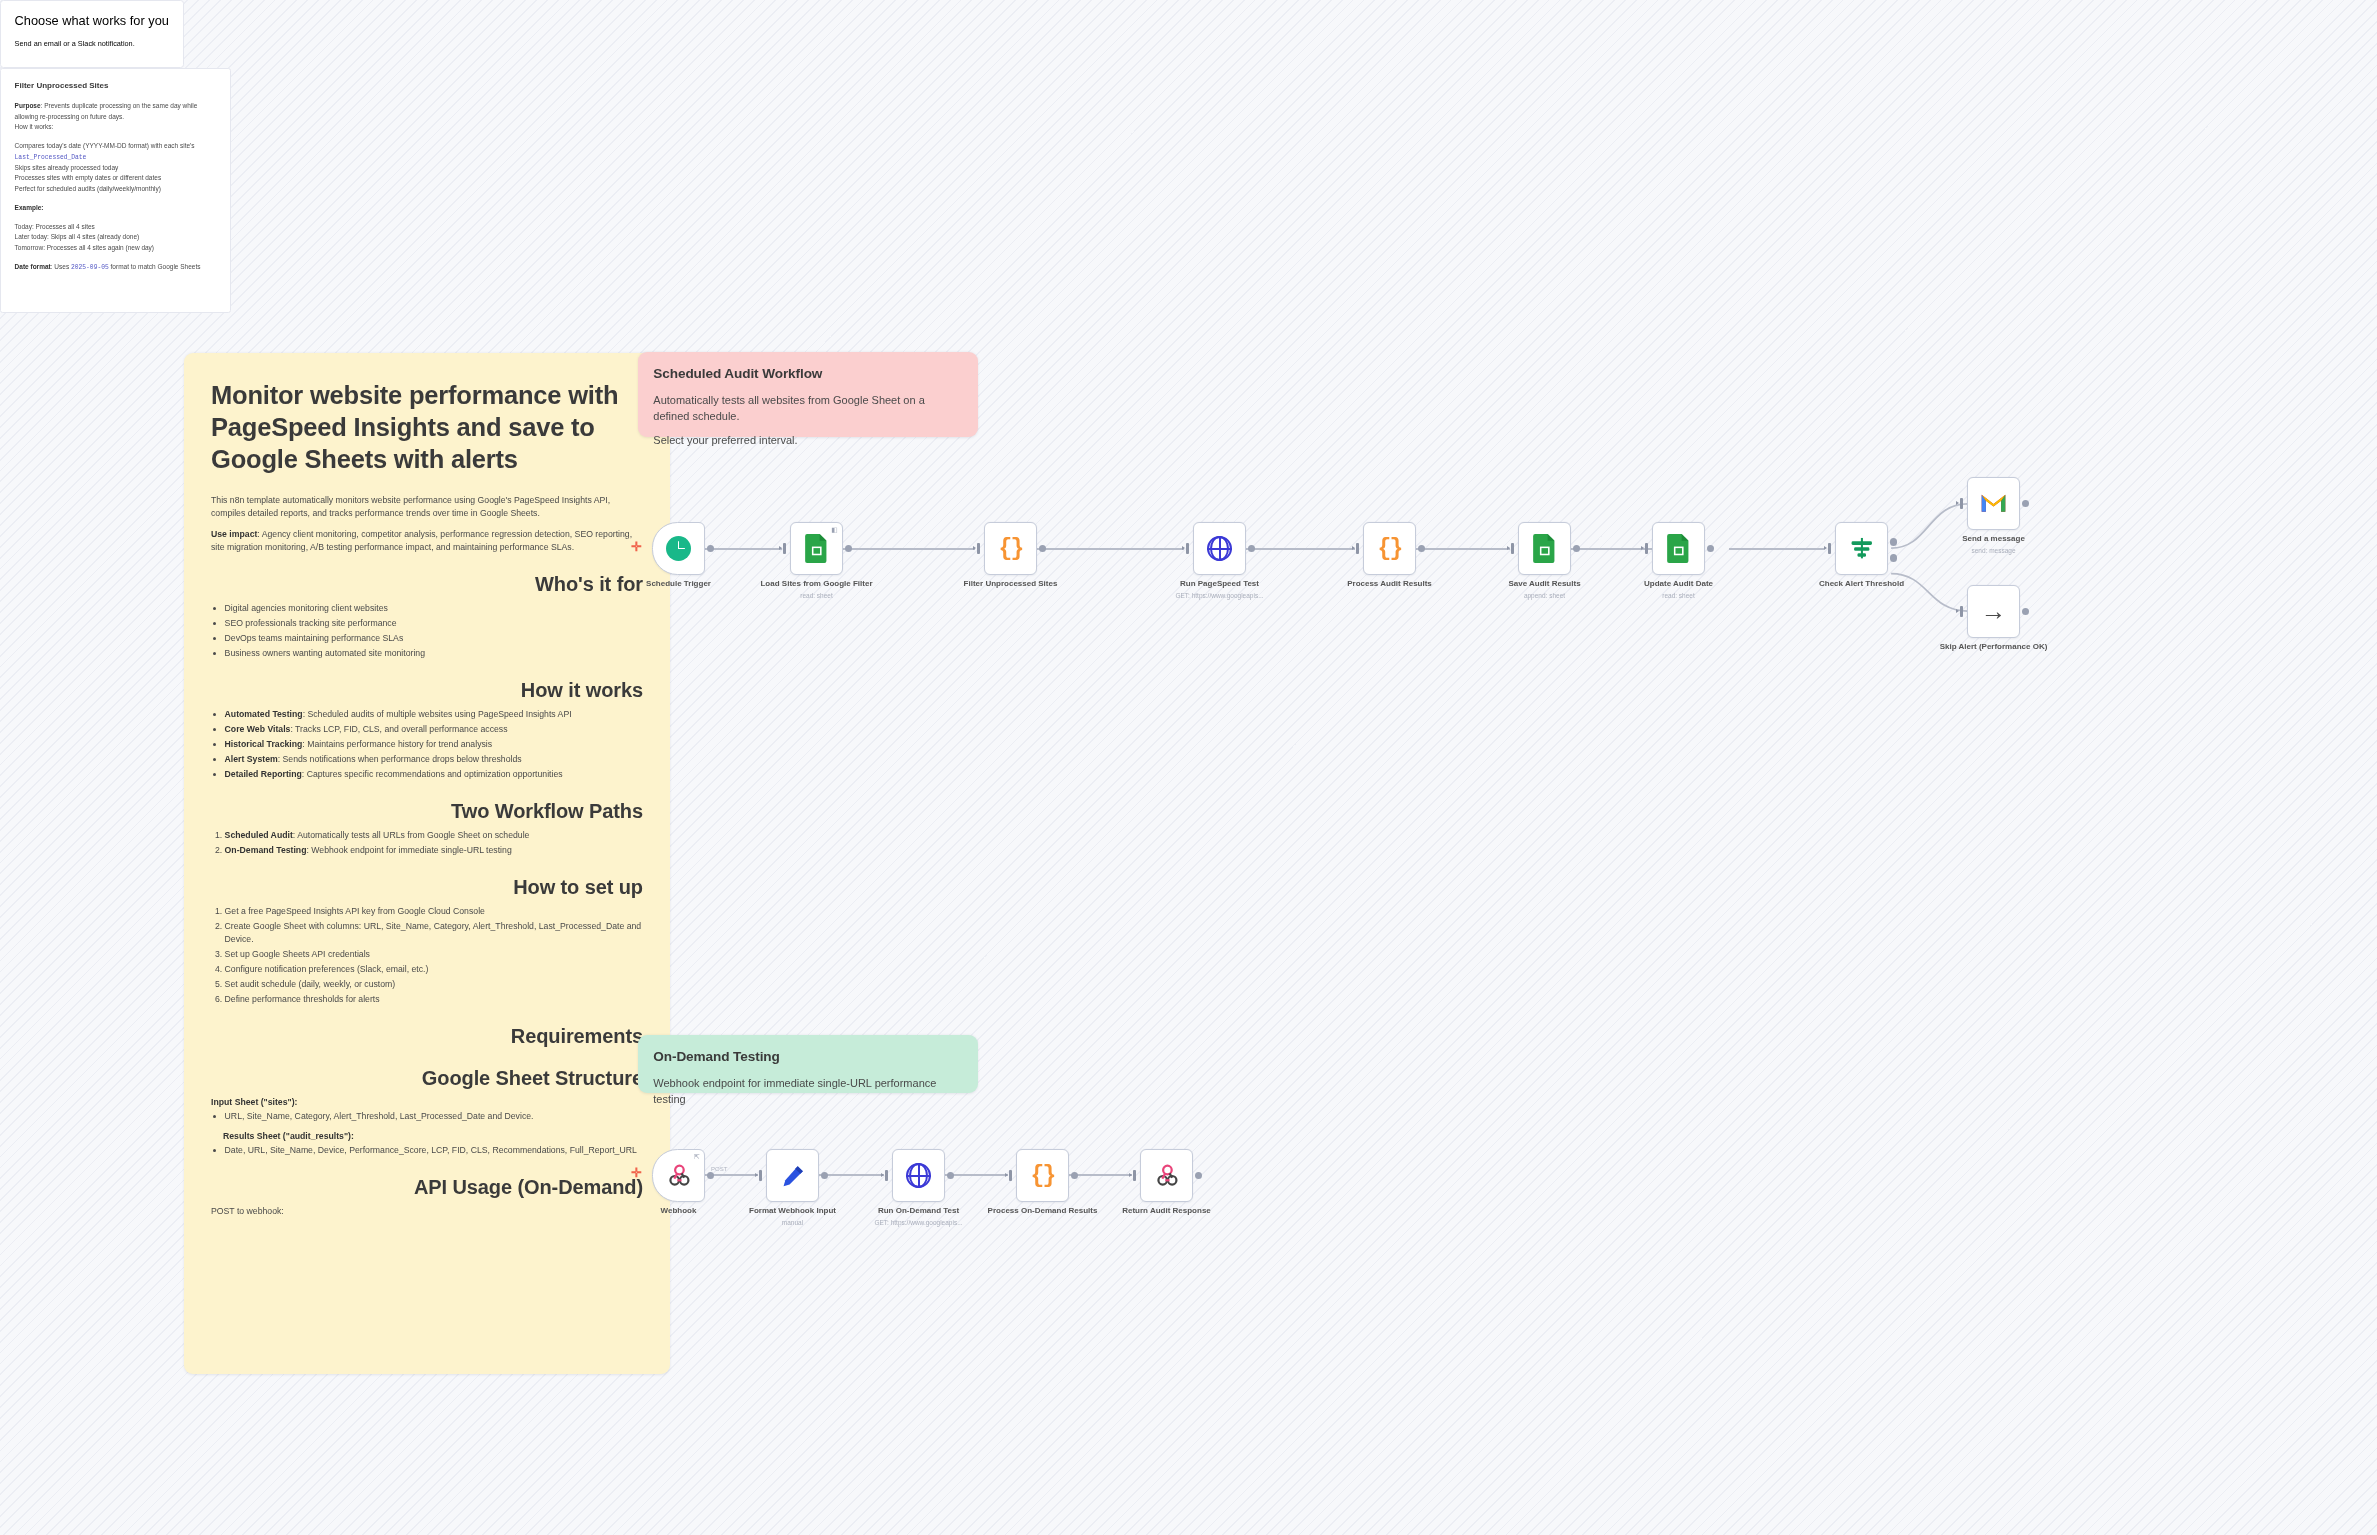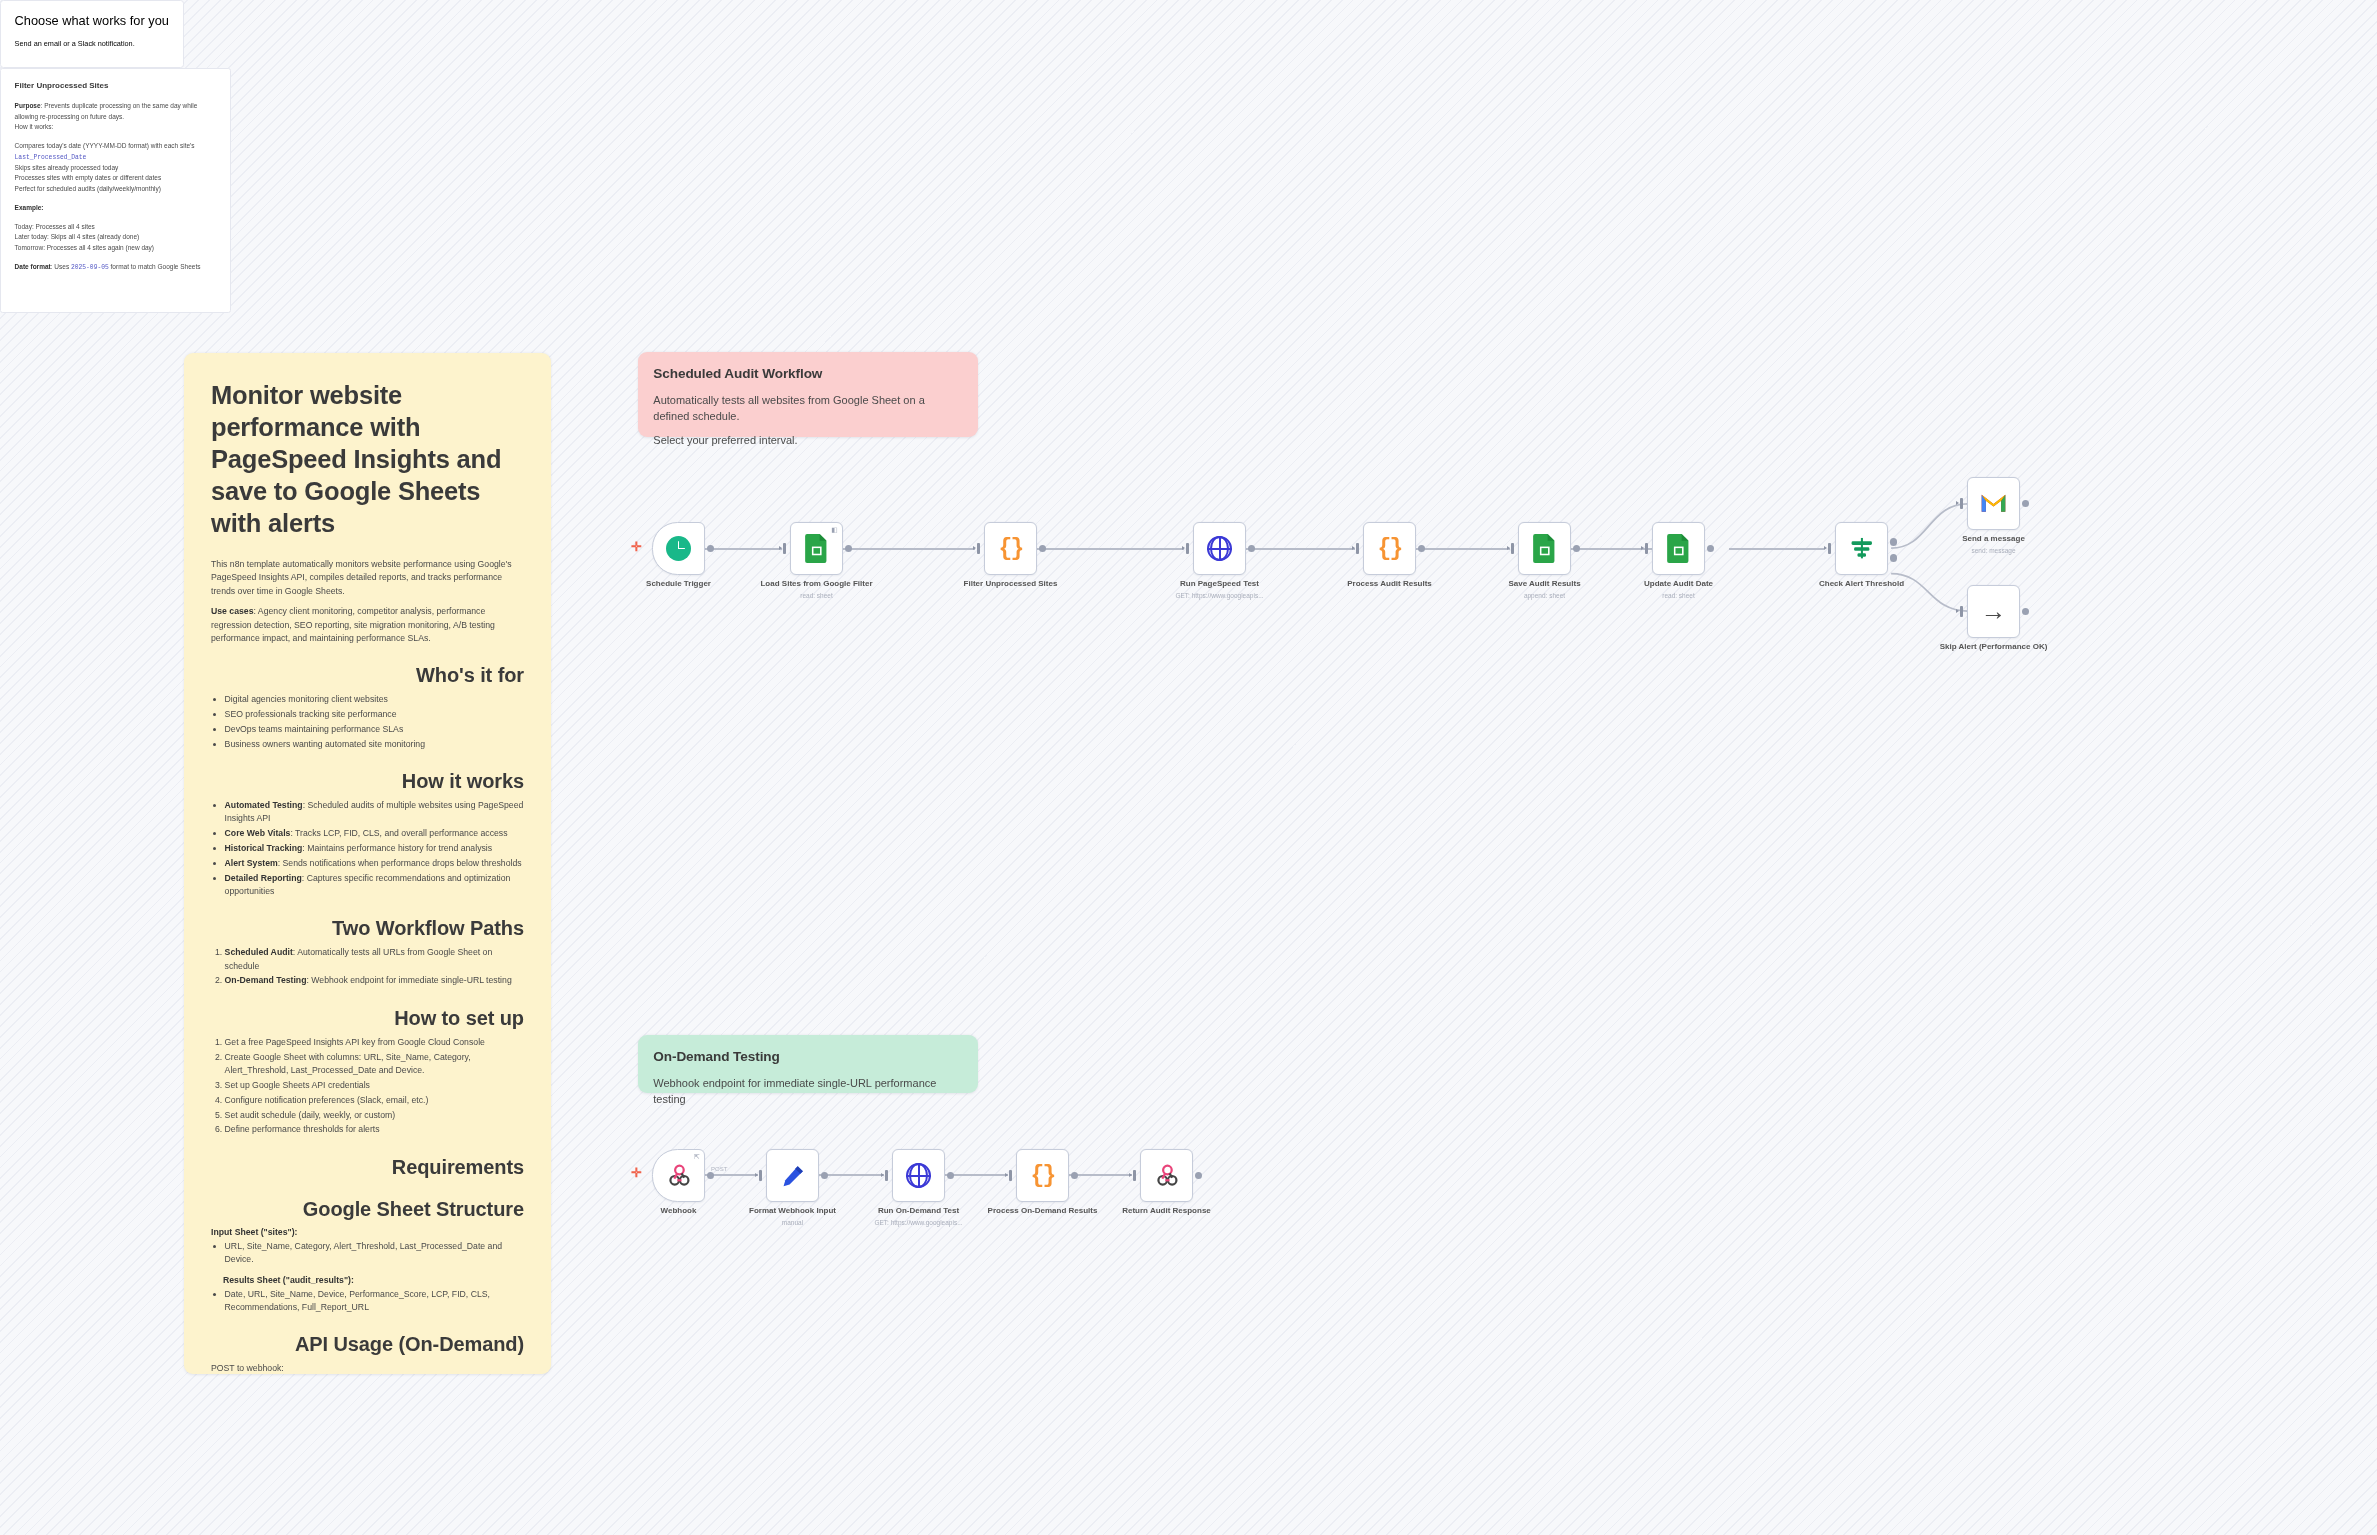--- a/index.html
+++ b/index.html
@@ -28,21 +28,21 @@
     position: absolute;
     border-radius: 9px;
     box-shadow: 0 0.9px 2.6px rgba(40,50,80,0.10);
   }
   .sticky.yellow { background: #fdf3cd; }
   .sticky.pink   { background: #fbcfcf; }
   .sticky.green  { background: #c6ecd9; }
 
   
   #note-doc {
-    left: 184px; top: 353px; width: 367px; height: 1021px;
+    left: 184px; top: 353px; width: 486px; height: 1021px;
     padding: 25.5px 27px 22px 27px;
     overflow: hidden;
   }
   #note-doc h1 {
     font-size: 25.5px; line-height: 1.26; font-weight: 700;
     color: #3a3a3a; letter-spacing: -0.2px; margin-bottom: 19px;
   }
   #note-doc h2 {
     font-size: 20px; font-weight: 700; color: #3a3a3a;
     margin-top: 19px; margin-bottom: 6px; letter-spacing: -0.1px; text-align: right;
@@ -175,21 +175,21 @@
   .ico-arrow { font-size:25.5px; color:#4a4a4a; line-height:1; }
 </style>
 </head>
 <body>
 
 <div id="canvas">
 
   <div class="sticky yellow" id="note-doc">
     <h1>Monitor website performance with PageSpeed Insights and save to Google Sheets with alerts</h1>
     <p>This n8n template automatically monitors website performance using Google's PageSpeed Insights API, compiles detailed reports, and tracks performance trends over time in Google Sheets.</p>
-    <p><b>Use cases</b><span>: Agency client monitoring, competitor analysis, performance regression detection, SEO reporting, site migration monitoring, A/B testing performance impact, and maintaining performance SLAs.</span></p>
+    <p><b>Use impact</b><span>: Agency client monitoring, competitor analysis, performance regression detection, SEO reporting, site migration monitoring, A/B testing performance impact, and maintaining performance SLAs.</span></p>
 
     <h2>Who's it for</h2>
     <ul>
       <li>Digital agencies monitoring client websites</li>
       <li>SEO professionals tracking site performance</li>
       <li>DevOps teams maintaining performance SLAs</li>
       <li>Business owners wanting automated site monitoring</li>
     </ul>
 
     <h2>How it works</h2>

